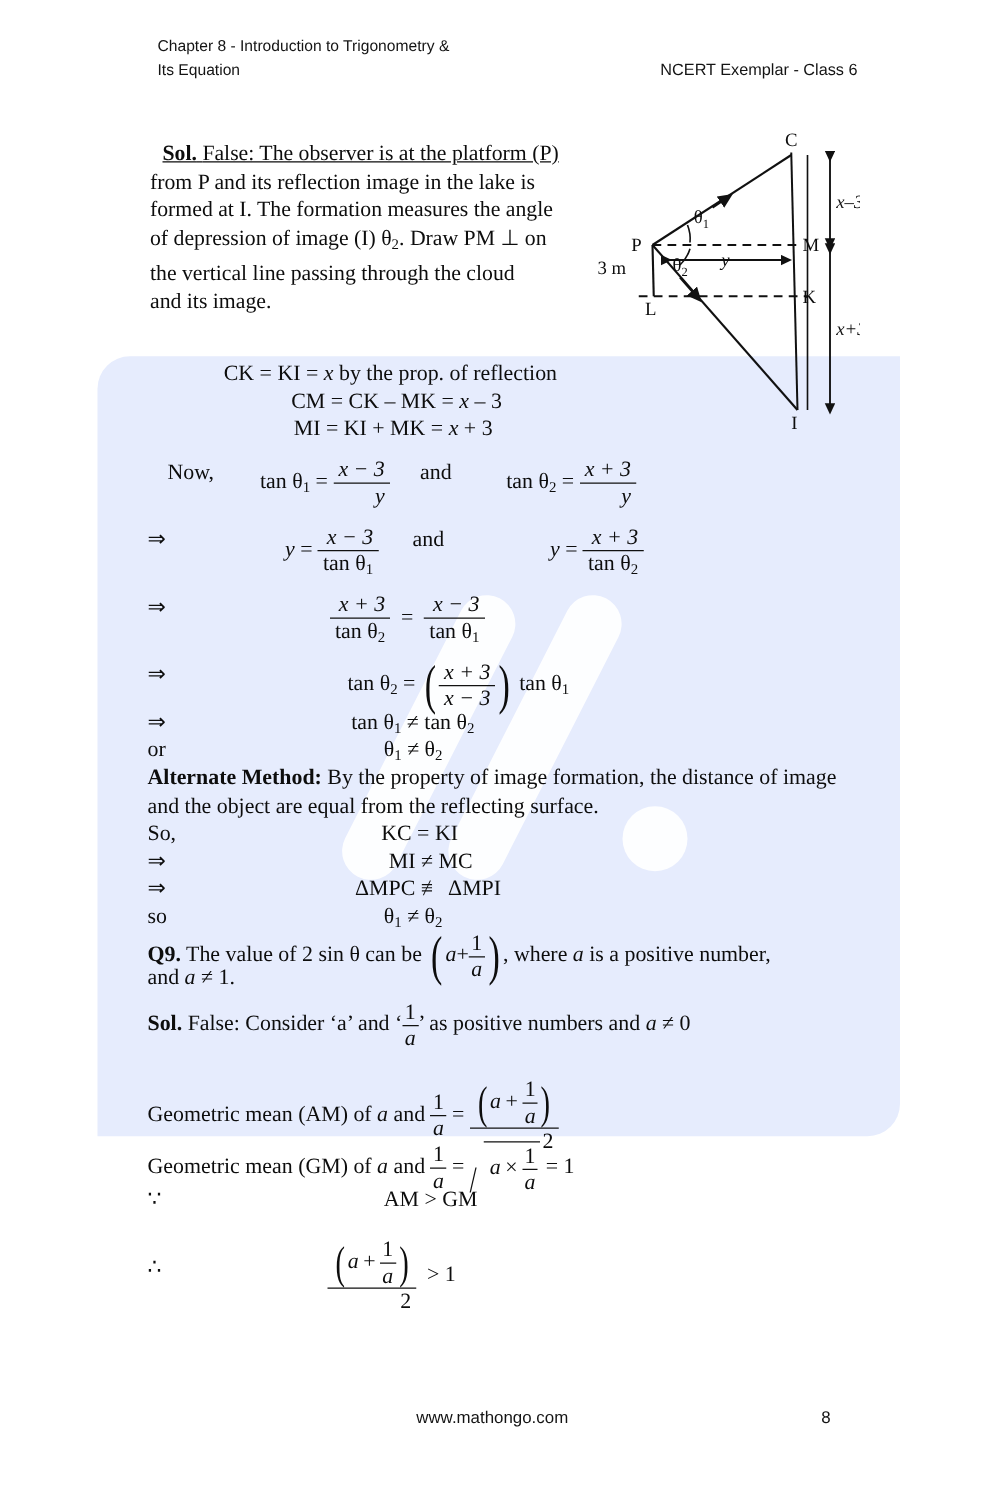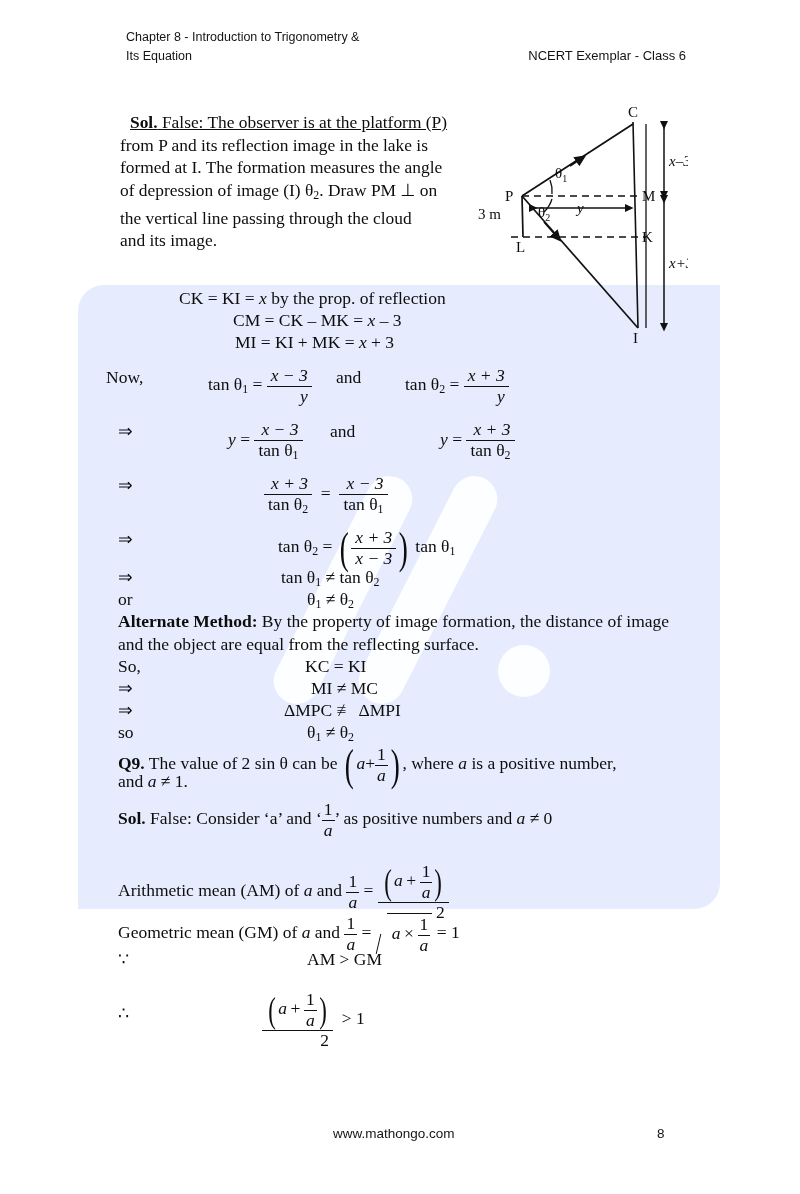--- a/index.html
+++ b/index.html
@@ -180,21 +180,21 @@
     <div class="tl body-txt" style="left:155px; top:287px;margin-left:24px;">
       CK = KI = <span class="ital">x</span> by the prop. of reflection
     </div>
     <div class="tl body-txt" style="left:233px; top:309px;">
       CM = CK – MK = <span class="ital">x</span> – 3
     </div>
     <div class="tl body-txt" style="left:235px; top:331px;">
       MI = KI + MK = <span class="ital">x</span> + 3
     </div>
 
-    <div class="tl body-txt" style="left:106px; top:366px;text-align:right;">Now,</div>
+    <div class="tl body-txt" style="left:134px; top:366px;text-align:right;">Now,</div>
     <div class="tl body-txt" style="left:208px; top:366px;">
       tan&nbsp;θ<sub>1</sub> =
       <span class="frac">
         <span class="num ital">x − 3</span><span class="den ital">y</span>
       </span>
     </div>
     <div class="tl body-txt" style="left:336px; top:366px;">and</div>
     <div class="tl body-txt" style="left:405px; top:366px;">
       tan&nbsp;θ<sub>2</sub> =
       <span class="frac">
@@ -283,21 +283,21 @@
     <div class="tl body-txt" style="left:118px; top:800px;">
       <span class="bold">Sol.</span>
       <span>False: Consider ‘a’ and</span>
       <span>‘</span><span class="frac tight"><span class="num">1</span><span class="den ital">a</span></span><span>’</span>
       <span>as positive numbers and</span>
       <span class="ital">a</span>
       <span>≠ 0</span>
     </div>
 
     <div class="tl body-txt" style="left:118px; top:862px;">
-      <span>Arithmetic mean (AM) of</span>
+      <span>Geometric mean (AM) of</span>
       <span class="ital">a</span>
       <span>and</span>
       <span class="frac tight"><span class="num">1</span><span class="den ital">a</span></span>
       <span>=</span>
       <span class="frac">
         <span class="num"><span class="pl" style="font-size:2.1em;">(</span><span class="ital">a</span> + <span class="frac tight"><span class="num">1</span><span class="den ital">a</span></span><span class="pr" style="font-size:2.1em;">)</span></span>
         <span class="den">2</span>
       </span>
     </div>
 

